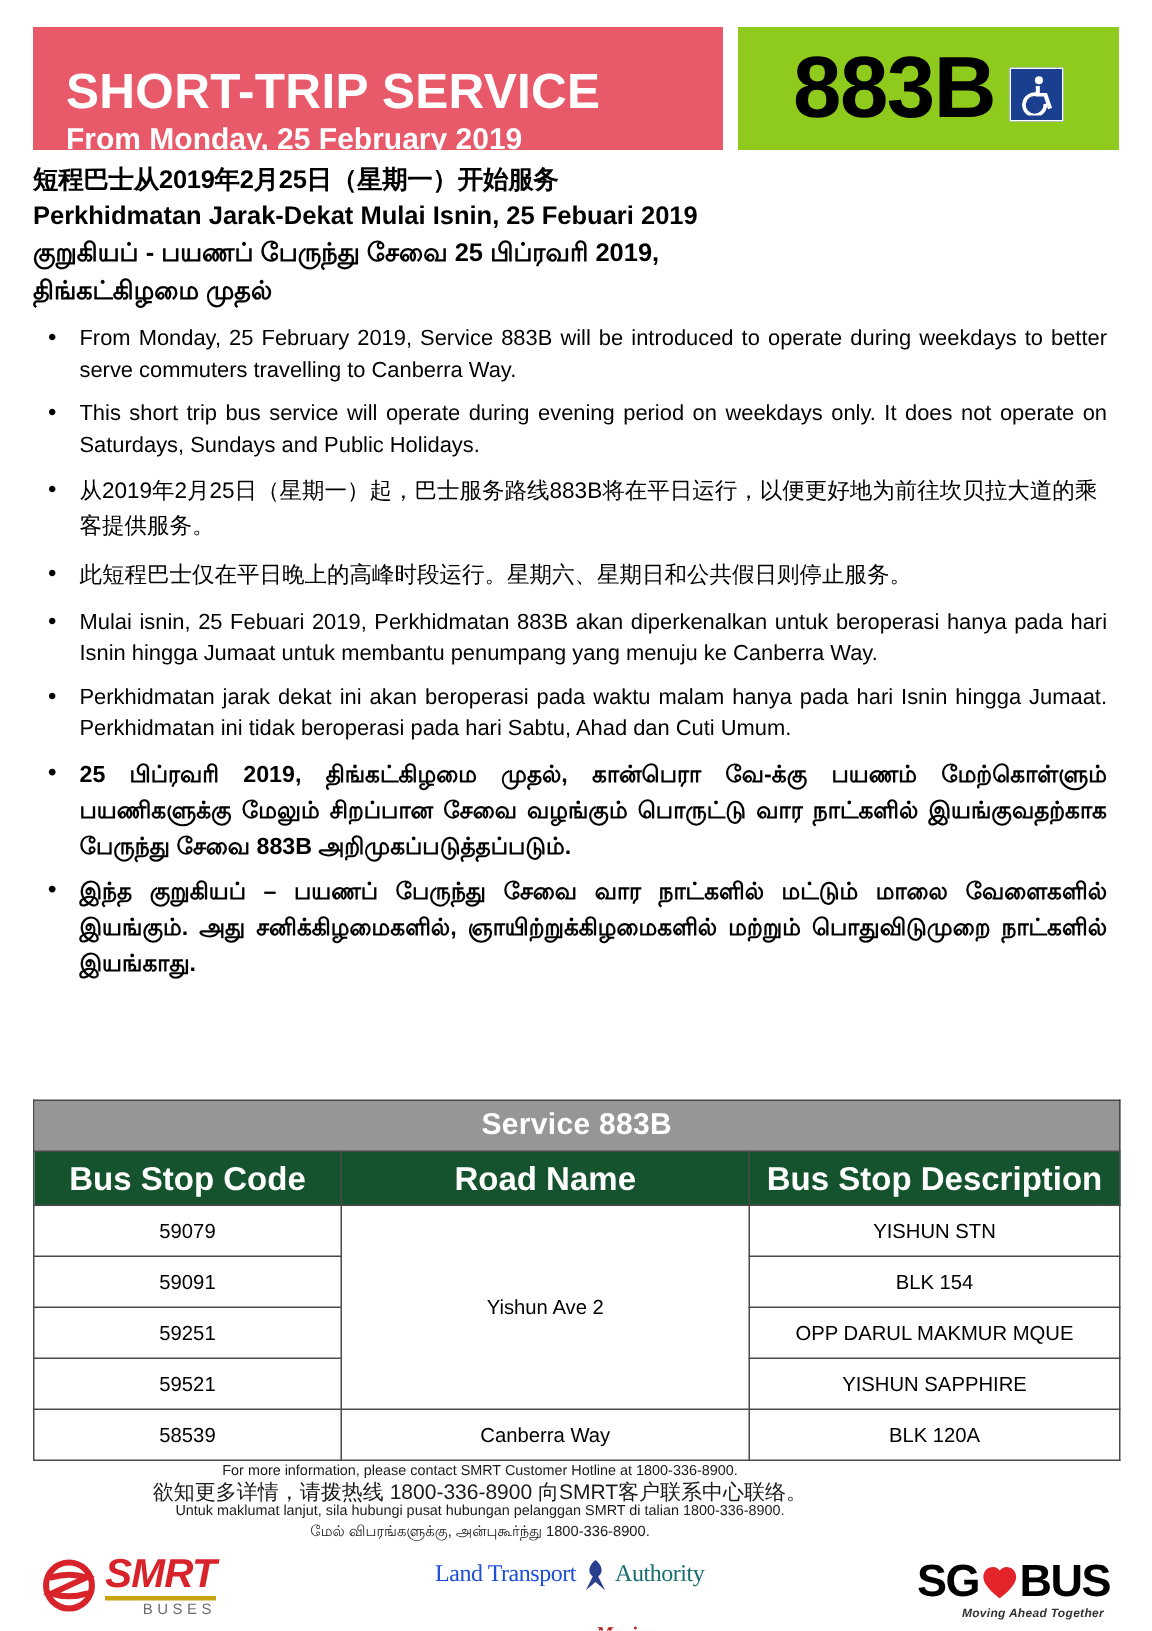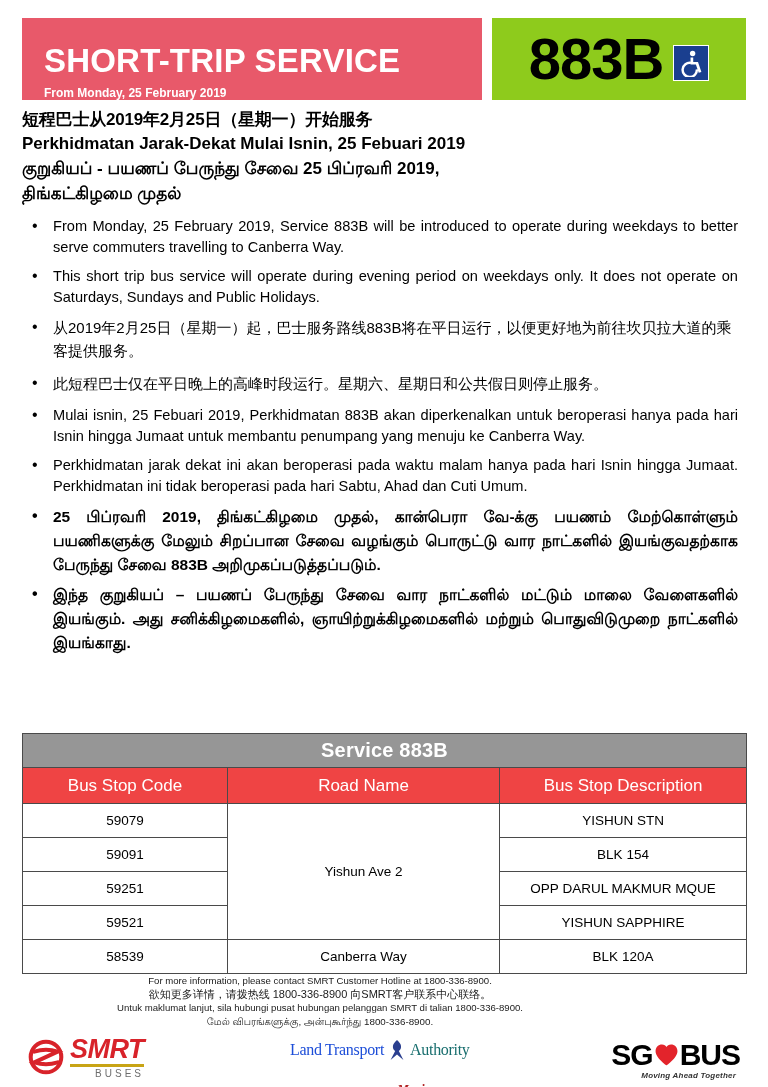--- a/index.html
+++ b/index.html
@@ -34,21 +34,21 @@
   .banner-title {
     color: #ffffff;
     font-size: 33px;
     font-weight: bold;
     letter-spacing: 0.2px;
     line-height: 38px;
     white-space: nowrap;
   }
   .banner-sub {
     color: #ffffff;
-    font-size: 12px;
+    font-size: 20px;
     font-weight: bold;
     line-height: 22px;
     margin-top: 2px;
     white-space: nowrap;
   }
   .service-badge {
     background: #8ecb1c;
     flex: 1 1 auto;
     height: 82px;
     display: flex;
@@ -151,24 +151,24 @@
   }
   .tbl-title {
     background: #969696;
     color: #ffffff;
     font-size: 20px;
     font-weight: bold;
     height: 31px;
     letter-spacing: 0.2px;
   }
   .tbl-head th {
-    background: #ef4444;
+    background: #14532d;
     color: #ffffff;
-    font-size: 17px;
-    font-weight: normal;
+    font-size: 22px;
+    font-weight: bold;
     height: 33px;
   }
   table.stops td {
     background: #ffffff;
     font-size: 13.5px;
     height: 31px;
     color: #000000;
   }
   .col-code { width: 205px; }
   .col-road { width: 272px; }
@@ -180,21 +180,21 @@
     left: 0;
     top: 974px;
     width: 640px;
     text-align: center;
   }
   .contact div {
     font-size: 9.6px;
     line-height: 13.5px;
     color: #1a1a1a;
   }
-  .contact .c-zh { font-size: 11px; }
+  .contact .c-zh { font-size: 14px; }
   .contact .c-ta { font-size: 9.8px; }
 
   
   .logos {
     position: absolute;
     left: 0;
     top: 1032px;
     width: 768px;
     height: 55px;
   }

